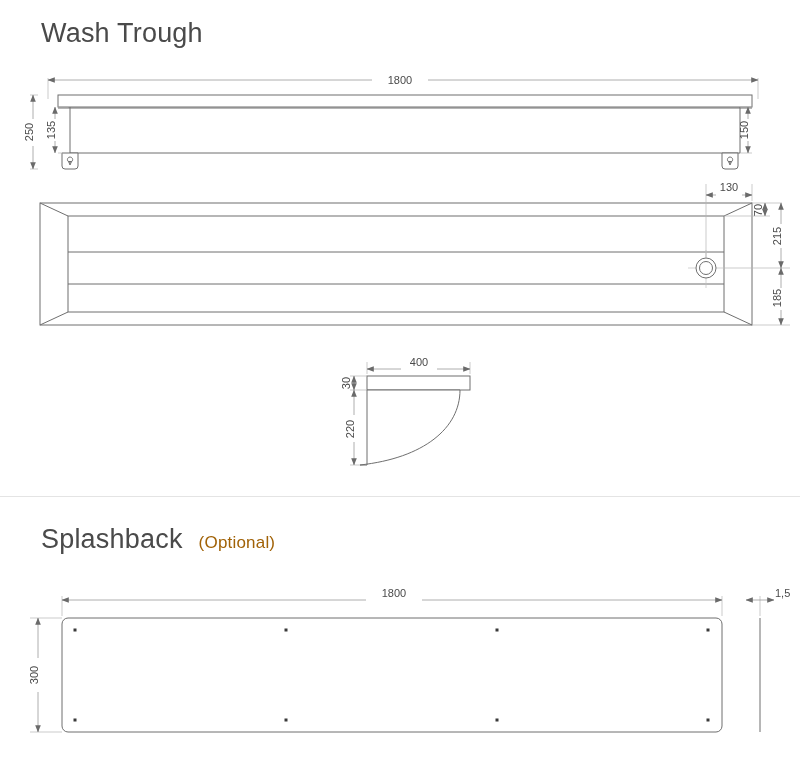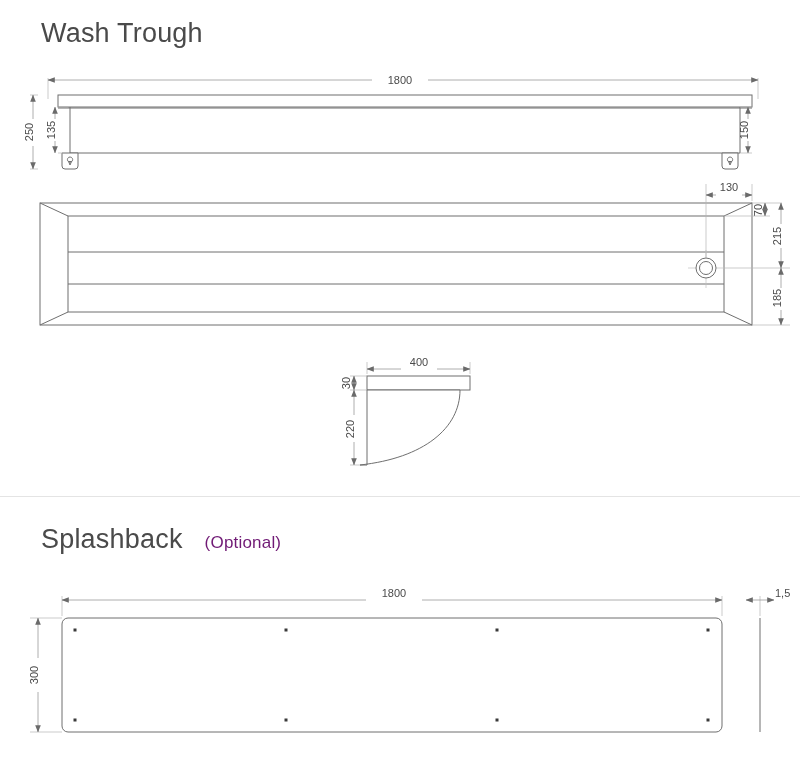--- a/index.html
+++ b/index.html
@@ -24,22 +24,22 @@
     font-size: 27px;
     font-weight: 400;
     color: #4a4a4a;
     letter-spacing: 0.2px;
     white-space: nowrap;
   }
   #wash-trough-title { left: 41px; top: 18px; }
   #splashback-title  { left: 41px; top: 524px; }
   .title-sub {
     font-size: 17px;
-    color: #701a75;
-    margin-left: 22px;
+    color: #a16207;
+    margin-left: 16px;
   }
   .divider {
     position: absolute;
     left: 0;
     top: 496px;
     width: 800px;
     height: 1px;
     background: #e4e4e4;
   }
   svg { display: block; }

